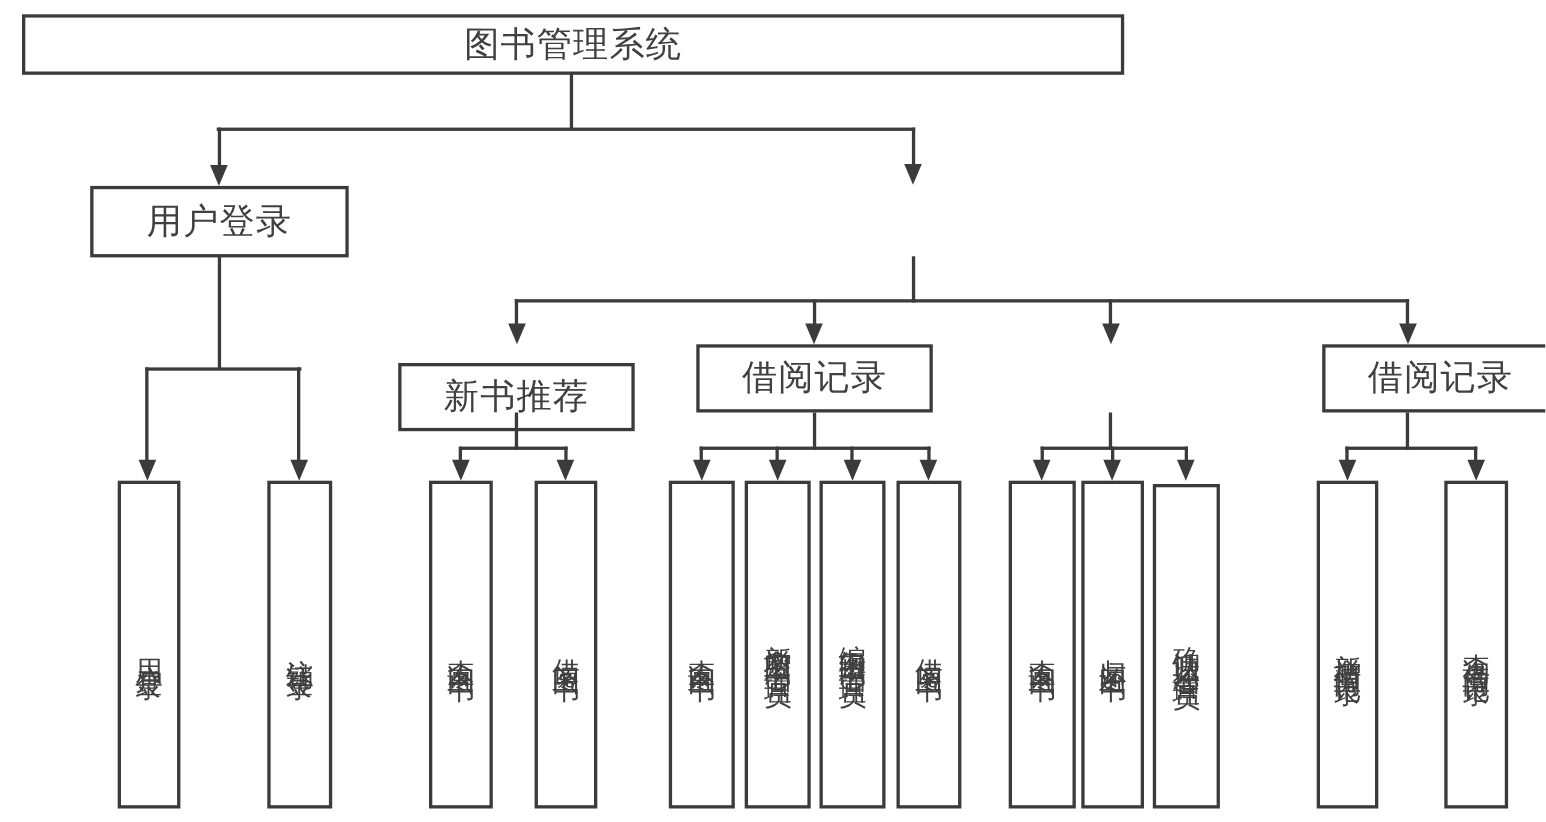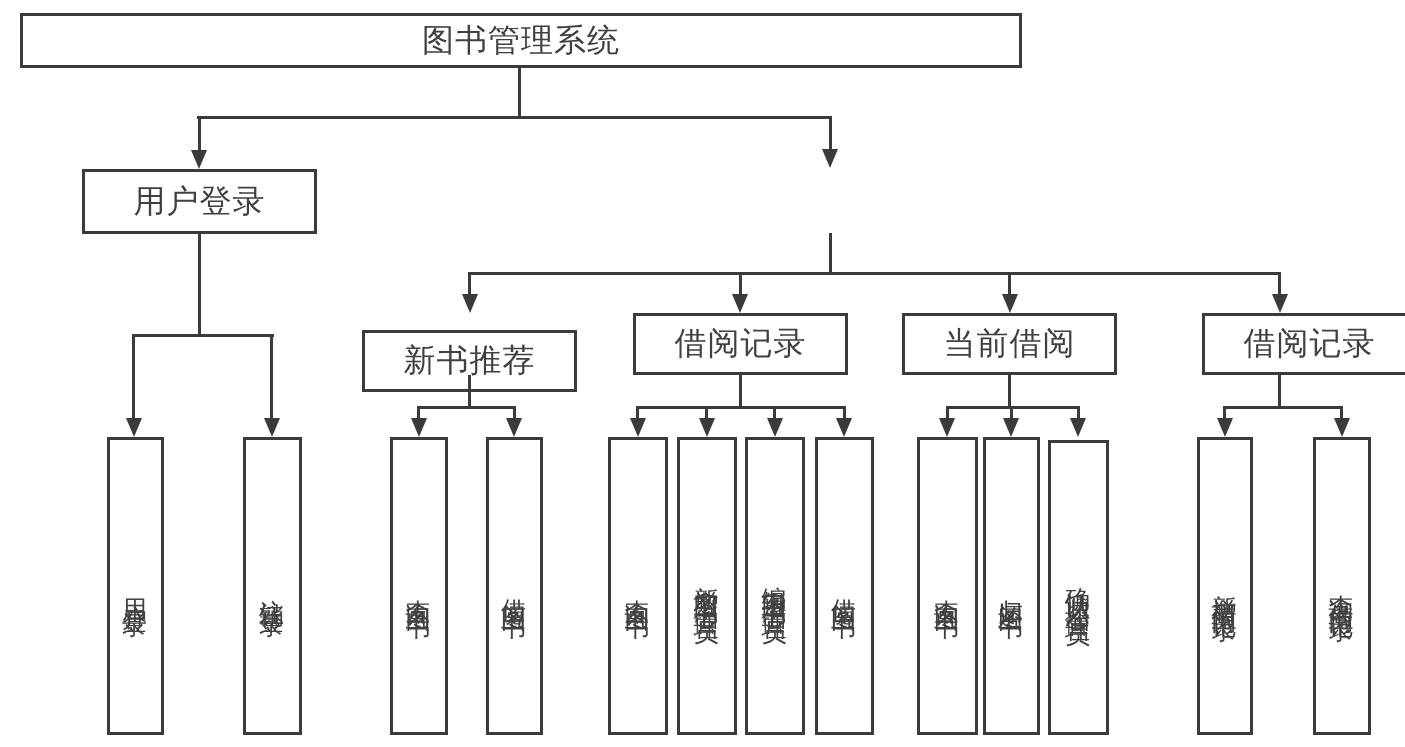--- a/index.html
+++ b/index.html
@@ -91,23 +91,20 @@
   <div class="arrow" style="left:1002px;top:294px"></div>
   <div class="line v" style="left:1278px;top:272px;height:25px"></div>
   <div class="arrow" style="left:1272px;top:294px"></div>
 
   <div class="box" style="left:362px;top:330px;width:215px;height:62px">
     <span class="hl">新书推荐</span>
   </div>
   <div class="box" style="left:633px;top:313px;width:215px;height:62px">
     <span class="hl">借阅记录</span>
   </div>
-  <div class="box" style="left:902px;top:313px;width:215px;height:62px">
-    <span class="hl">当前借阅</span>
-  </div>
   <div class="box" style="left:1202px;top:313px;width:215px;height:62px">
     <span class="hl">借阅记录</span>
   </div>
 
   <div class="line v" style="left:468px;top:375px;height:34px"></div>
   <div class="line v" style="left:739px;top:375px;height:34px"></div>
   <div class="line v" style="left:1008px;top:375px;height:34px"></div>
   <div class="line v" style="left:1278px;top:375px;height:34px"></div>
 
   <div class="line h" style="left:418px;top:406px;width:98px"></div>

